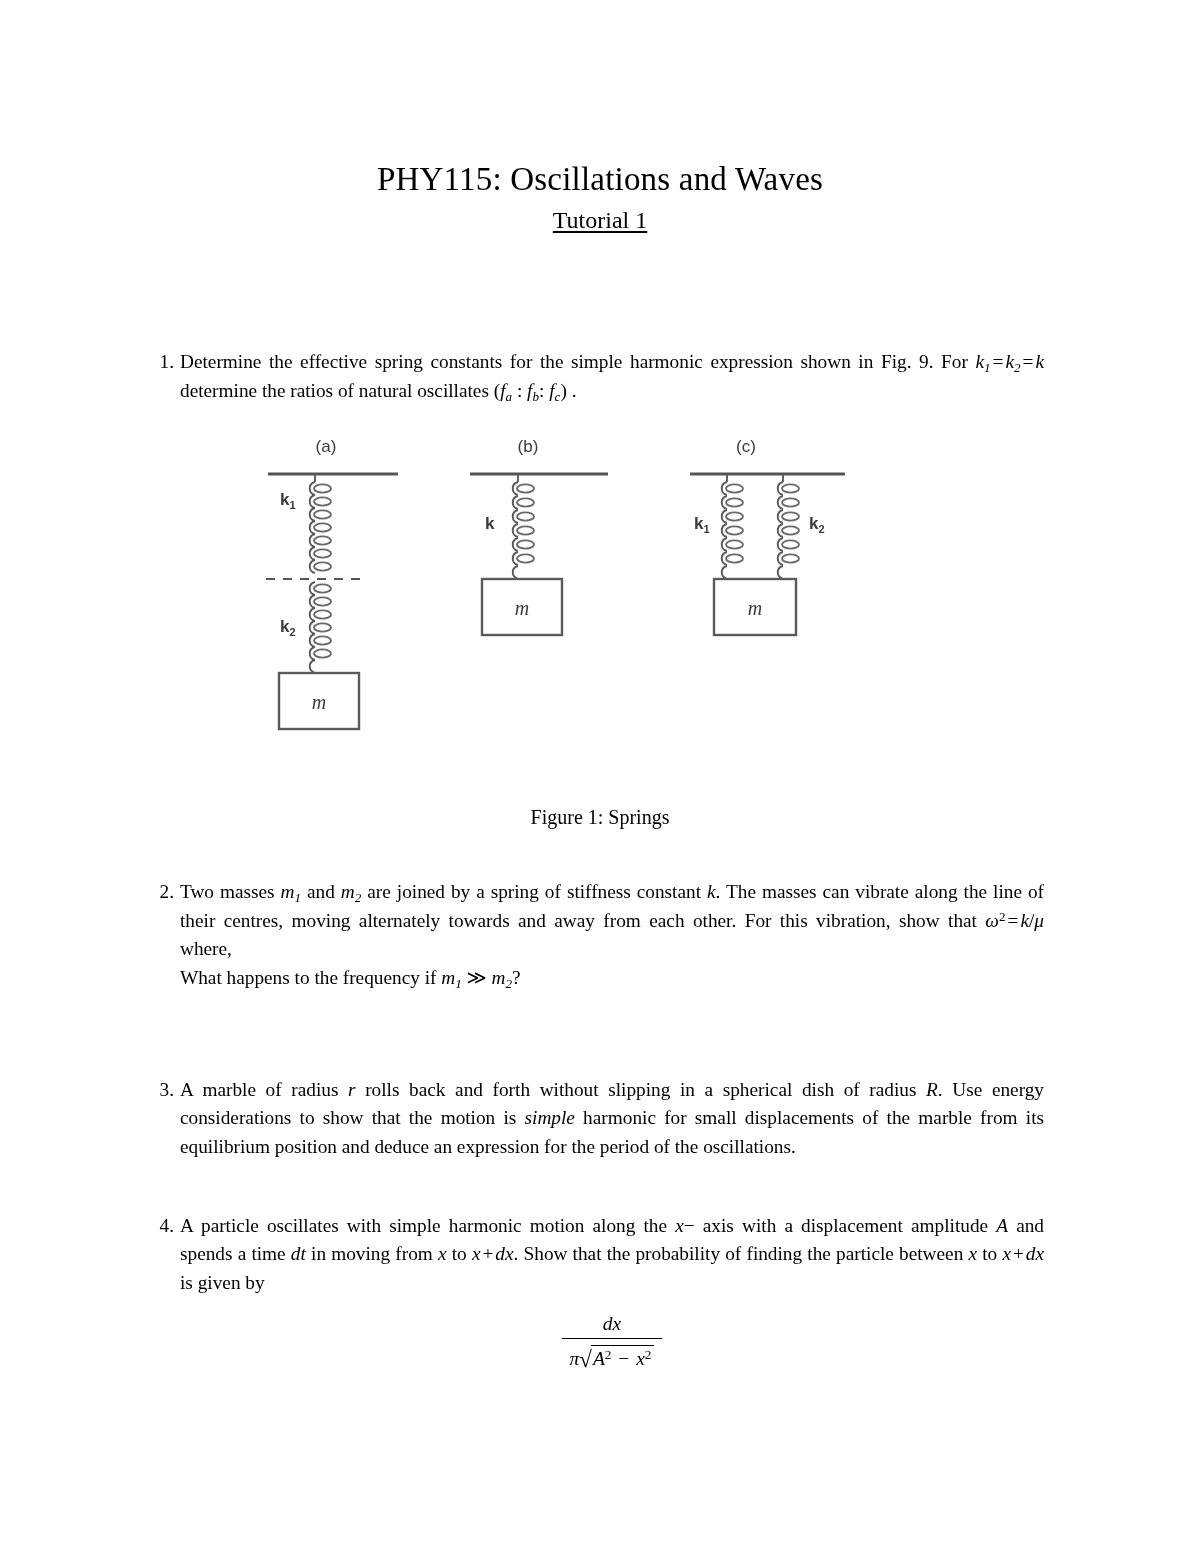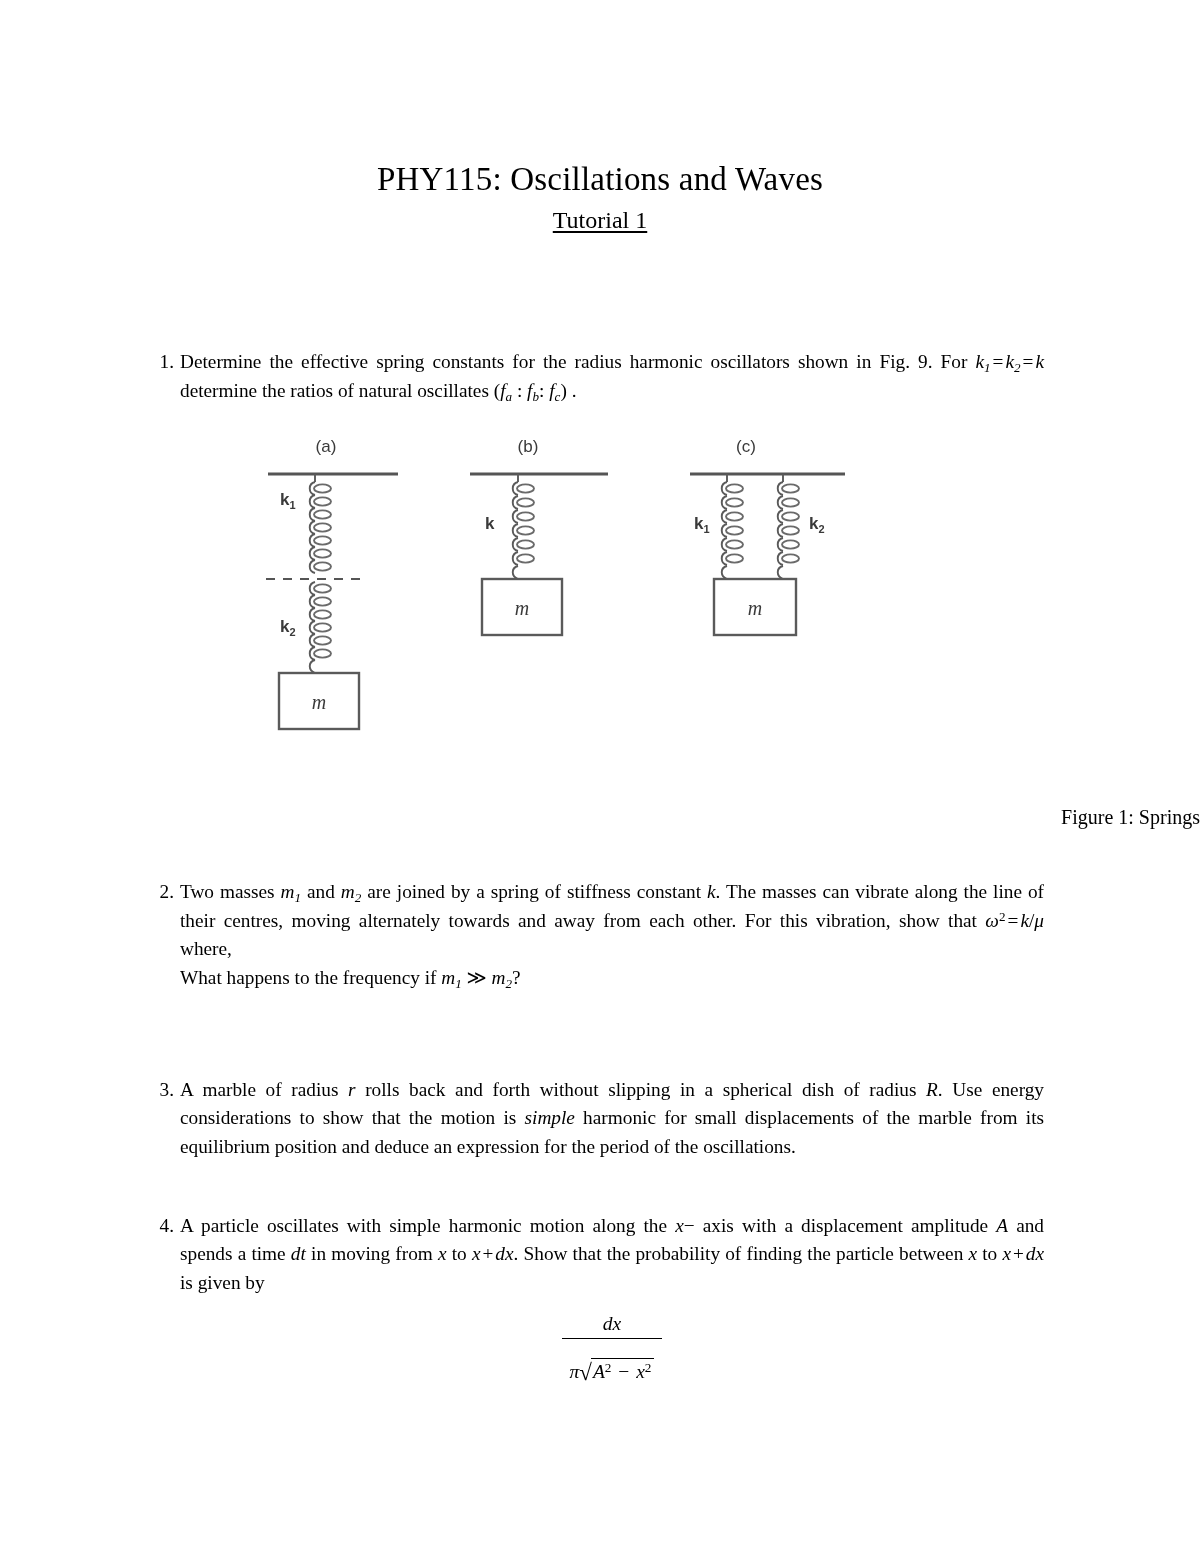--- a/index.html
+++ b/index.html
@@ -76,21 +76,21 @@
   .greek { font-style: italic; font-family: "Liberation Serif", serif; }
 
   
   .frac {
     display: inline-block;
     vertical-align: middle;
     text-align: center;
     line-height: 1.28;
   }
   .frac .numer { display: block; padding: 0 8px 1px 8px; }
-  .frac .denom { display: block; border-top: 1.6px solid #000; padding: 19px 8px 0 8px; }
+  .frac .denom { display: block; border-top: 1.6px solid #000; padding: 6px 8px 0 8px; }
 
   .sqrt {
     display: inline-block;
     border-top: 1.5px solid #000;
     padding: 1px 3px 0 2px;
     margin-left: -1px;
   }
   .radical { font-size: 1.18em; vertical-align: -0.07em; }
 
   
@@ -100,42 +100,42 @@
     top: 436px;
     width: 1200px;
     height: 420px;
   }
   .fig-svg { display: block; margin: 0 auto; }
   .fig-caption {
     position: absolute;
     left: 0;
     top: 806px;
     width: 1200px;
-    text-align: right;
+    text-align: center;
     font-size: 20px;
   }
 
   .blk2 { position: absolute; left: 148px; top: 878px; width: 896px; }
   .blk3 { position: absolute; left: 148px; top: 1076px; width: 896px; }
   .blk4 { position: absolute; left: 148px; top: 1212px; width: 896px; }
 </style>
 </head>
 <body>
 
 <div class="page">
 
   <div class="title-block">
     <div class="doc-title">PHY115: Oscillations and Waves</div>
     <div class="doc-tutorial">Tutorial 1</div>
   </div>
 
   <div class="problems">
     <div class="problem">
       <span class="num">1.</span>
-      <p><span>Determine the effective spring constants for the radius harmonic oscillators shown</span>
+      <p><span>Determine the effective spring constants for the simple harmonic expression shown</span>
       <span>in Fig. 9. For </span><span class="mvar"><i>k</i><span class="sub">1</span><span class="op">=</span><i>k</i><span class="sub">2</span><span class="op">=</span><i>k</i></span><span> determine the ratios of natural oscillates </span><span>(<i>f</i><span class="sub">a</span> : <i>f</i><span class="sub">b</span>: <i>f</i><span class="sub">c</span>) .</span></p>
     </div>
   </div>
 
   <div class="figure-wrap">
     <svg class="fig-svg" width="700" height="400" viewBox="0 0 700 400">
       <defs>
 
         <g id="coil">
           <path d="M 0 0 C -7 1.5, -7 11.5, 0 13" fill="none" stroke="#5a5a5a" stroke-width="1.9"></path>

